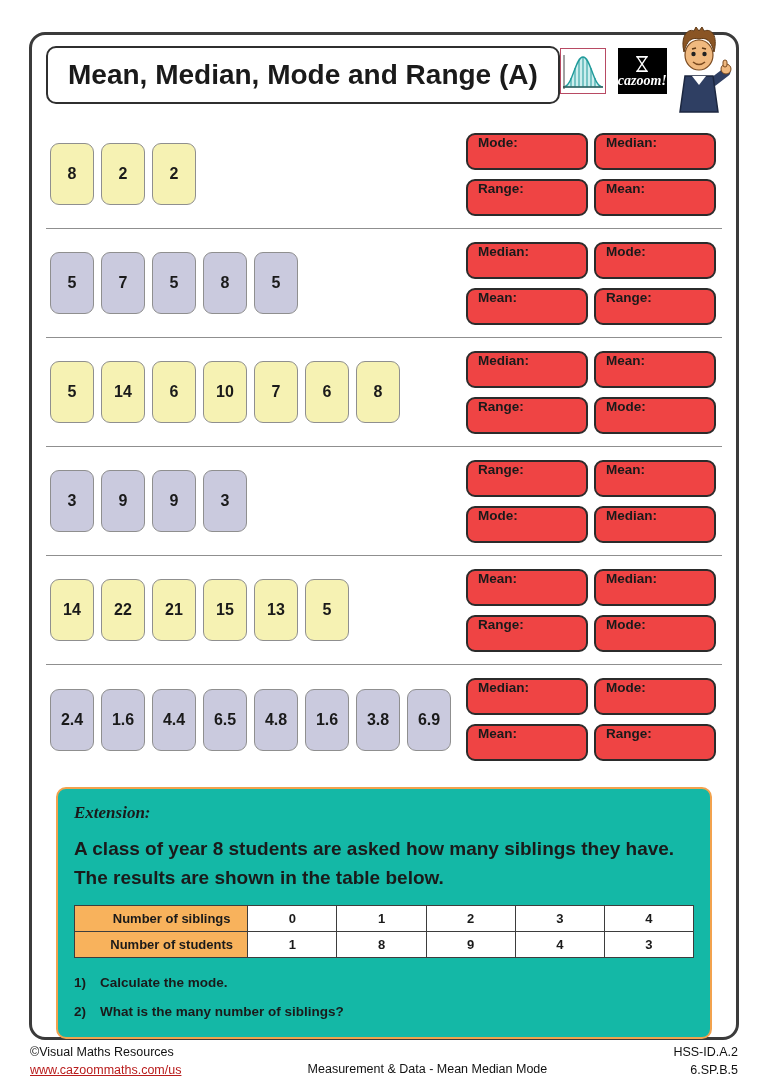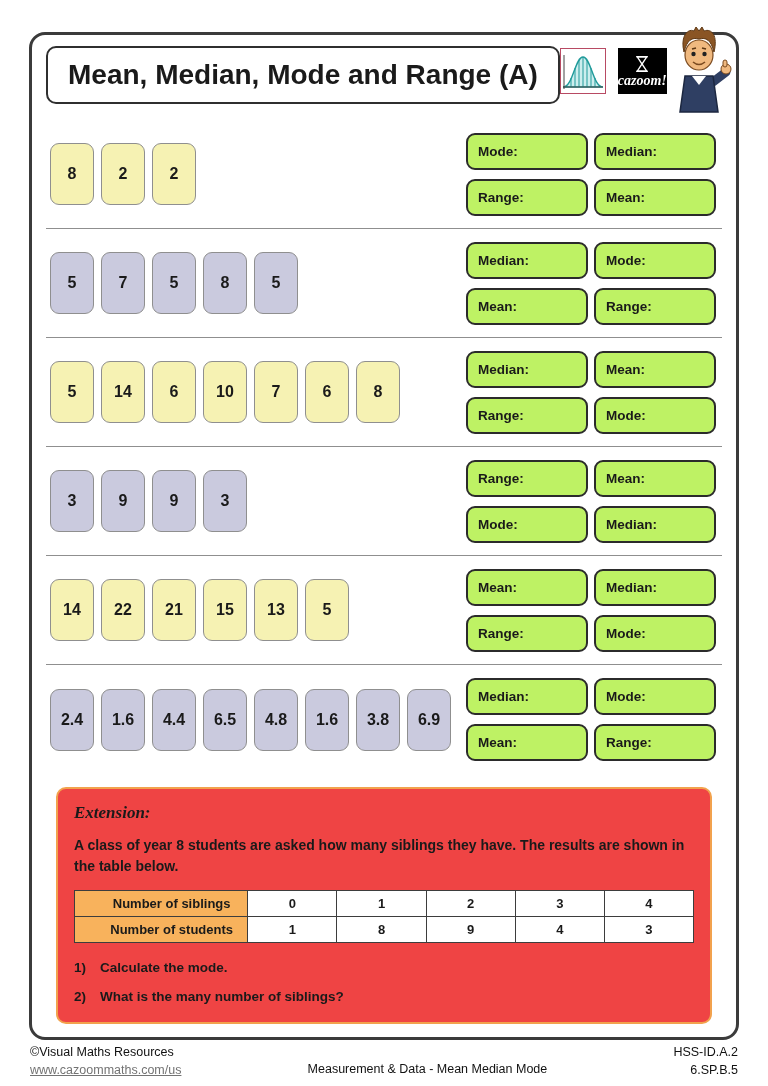--- a/index.html
+++ b/index.html
@@ -41,53 +41,53 @@
     width:44px;height:62px;border-radius:9px;border:1.5px solid #8f8f8f;box-sizing:border-box;
     display:flex;align-items:center;justify-content:center;
     font-weight:bold;font-size:16px;color:#1a1a1a;
   }
   .card.yellow{background:#f6f2b3;}
   .card.lavender{background:#cacade;}
   .answers{
     margin-left:auto;display:grid;grid-template-columns:122px 122px;gap:9px 6px;margin-right:2px;
   }
   .abox{
-    height:37px;border:2px solid #2b2b2b;border-radius:9px;background:#bef264;box-sizing:border-box;
-    display:flex;align-items:center;padding-left:10px;
+    height:37px;border:2px solid #2b2b2b;border-radius:9px;background:#ef4444;box-sizing:border-box;
+    display:flex;align-items:flex-start;padding-left:10px;
   }
   .albl{font-weight:bold;font-size:13.5px;}
   
   .extension{
-    margin:13px 24px 0 24px;border:2px solid #f2a24d;border-radius:10px;background:#ef4444;
+    margin:13px 24px 0 24px;border:2px solid #f2a24d;border-radius:10px;background:#14b8a6;
     padding:14px 16px 18px 16px;box-sizing:border-box;
   }
   .ext-heading{
     font-family:"Liberation Serif",serif;font-style:italic;font-weight:bold;font-size:17px;
   }
   .ext-intro{
-    margin:12px 0 0 0;font-weight:bold;font-size:14px;line-height:1.5;
+    margin:12px 0 0 0;font-weight:bold;font-size:19px;line-height:1.5;
   }
   table.ext-table{width:100%;border-collapse:collapse;margin-top:13px;}
   .ext-table td{
     border:1.3px solid #3d3d3d;height:25px;text-align:center;
     font-weight:bold;font-size:13px;background:#fff;padding:0 4px;
   }
   .ext-table td.label{background:#f8b25c;width:28%;padding-left:25px;}
   .ext-questions{margin-top:17px;display:flex;flex-direction:column;gap:14px;}
   .qline{display:flex;font-weight:bold;font-size:13.5px;}
   .qnum{width:26px;flex:none;}
   
   .footer{
     position:absolute;left:30px;right:30px;bottom:6px;
     display:flex;justify-content:space-between;align-items:flex-end;
     font-size:12.5px;line-height:1.5;color:#111;
   }
   .footer .center{padding-bottom:1px;}
   .footer .right{text-align:right;}
-  a.flink{color:#737373;text-decoration:underline;cursor:pointer;}
+  a.flink{color:#b91c1c;text-decoration:underline;cursor:pointer;}
 </style>
 </head>
 <body>
 
 <div class="frame">
 
   <div class="header">
     <div class="title-box">
       <span>Mean, Median, Mode and Range (A)</span>
     </div>

